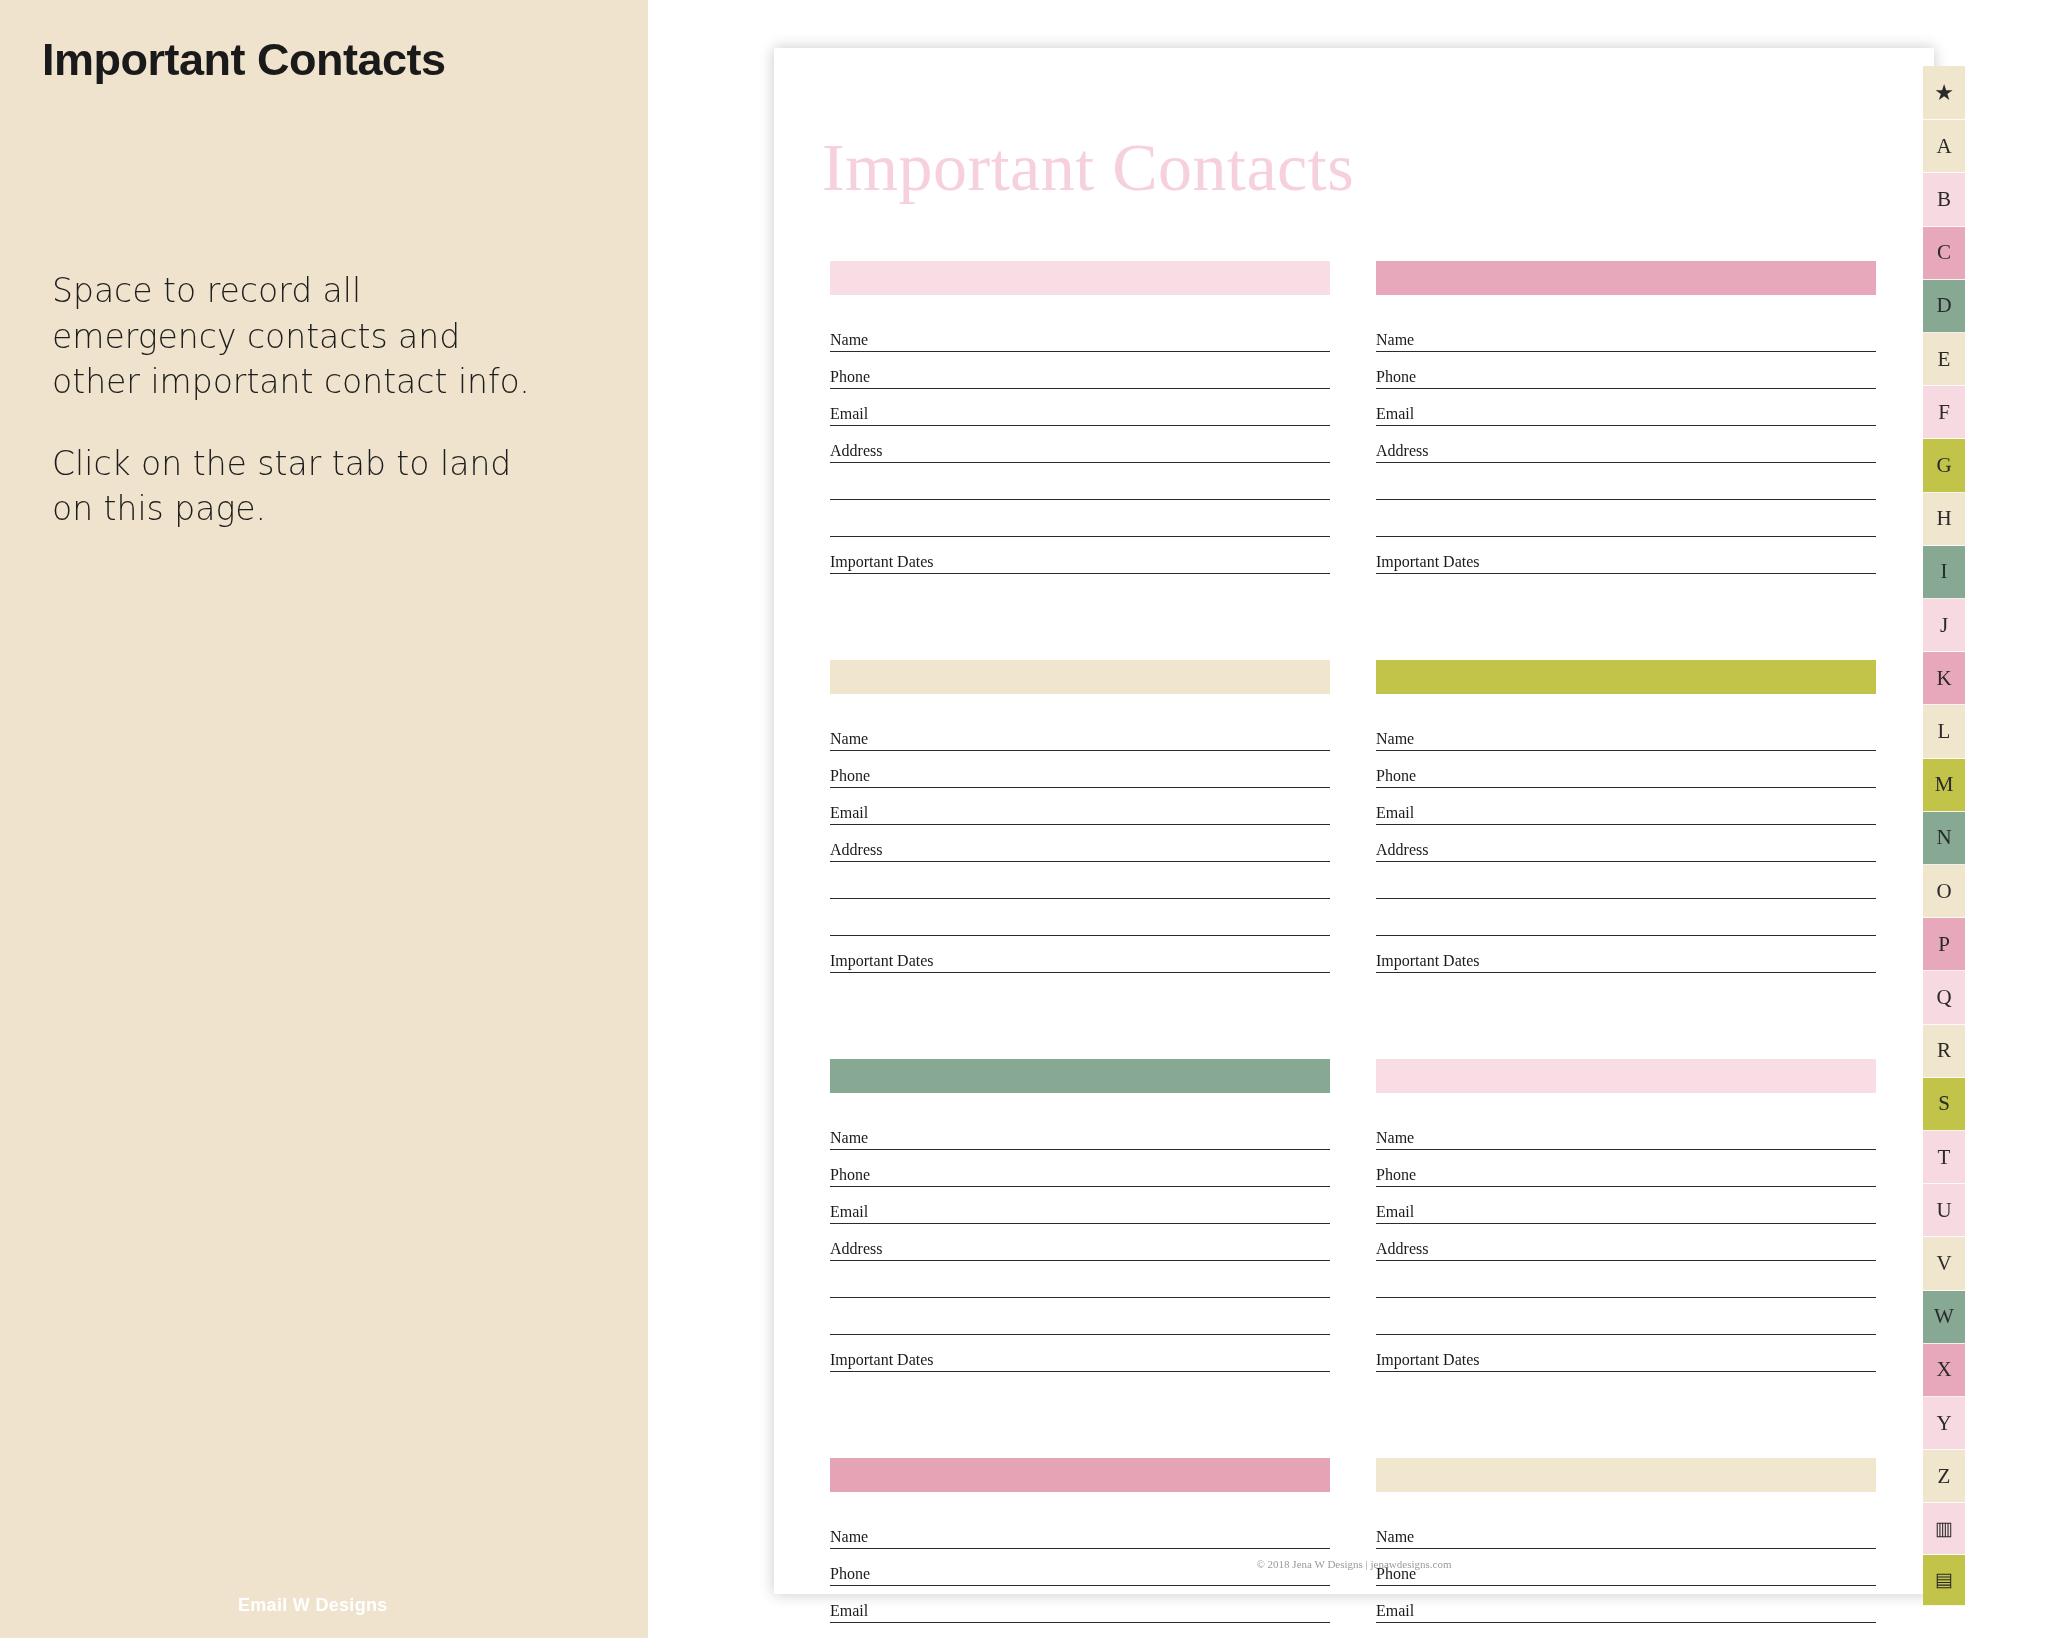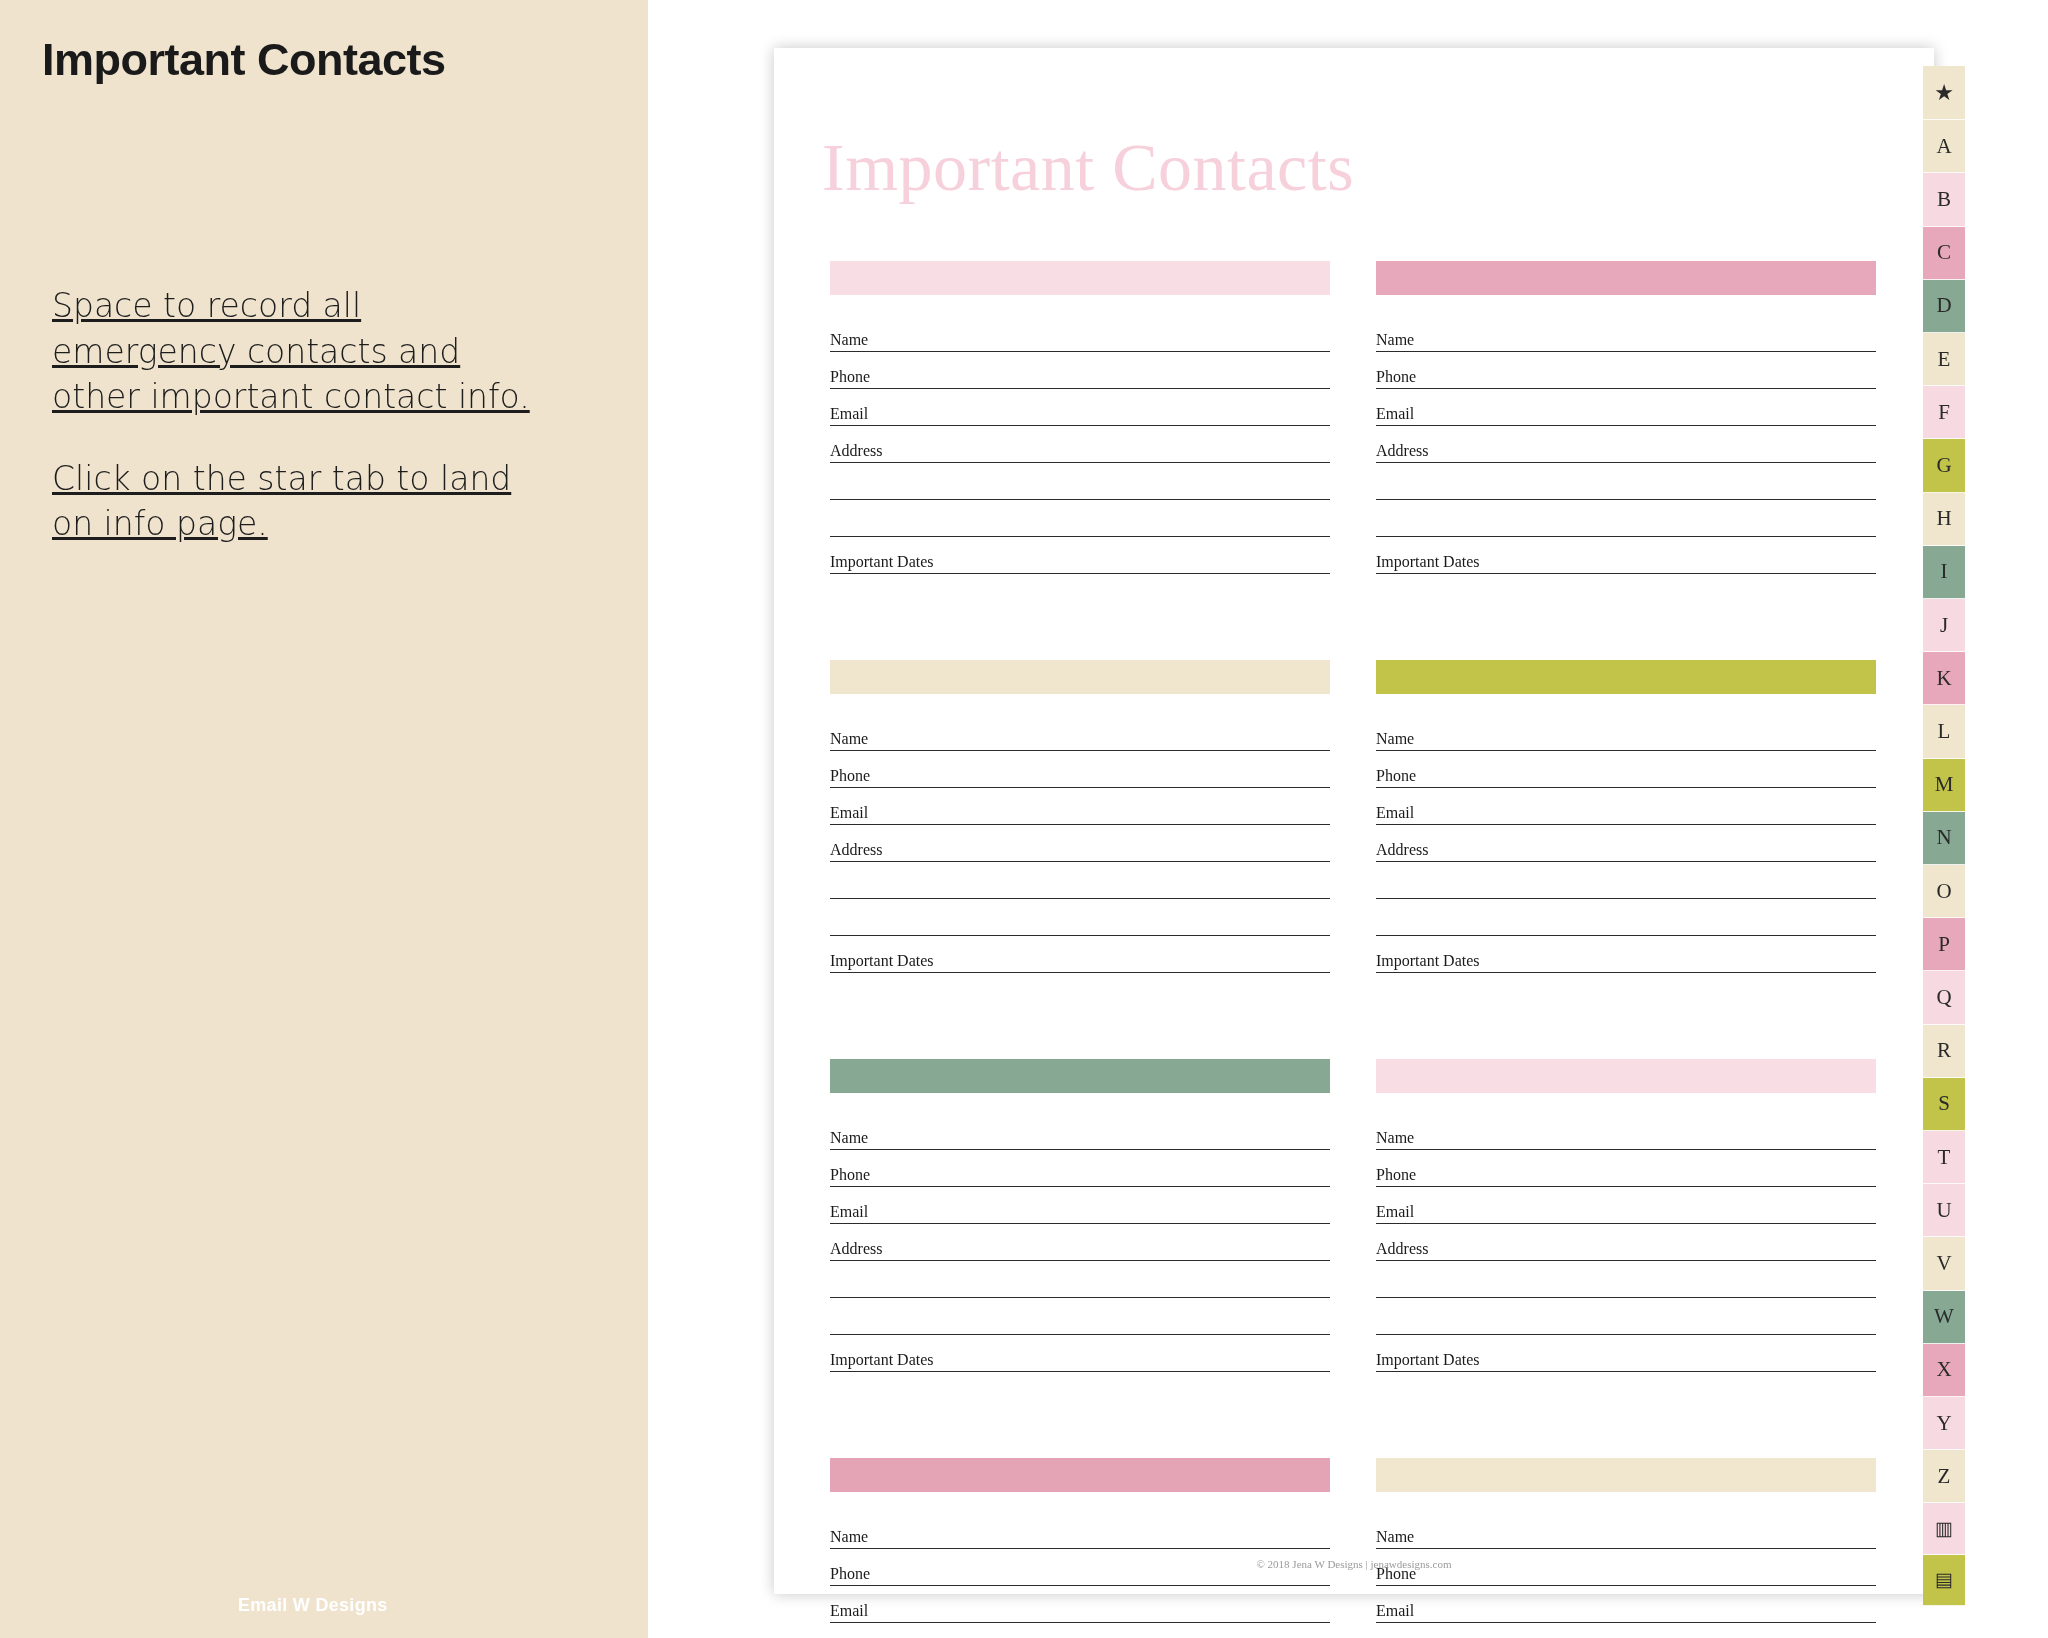--- a/index.html
+++ b/index.html
@@ -40,22 +40,21 @@
     left: 52px;
     top: 268px;
     width: 500px;
     font-size: 33px;
     line-height: 1.38;
     color: #1d1d1d;
     font-family: "DejaVu Sans", sans-serif;
     font-weight: 300;
   }
   #left-body p {
-    margin: 15px 0 36px 0;
-    text-decoration: underline;
+    margin: 0 0 36px 0;
   }
   #left-footer {
     position: absolute;
     left: 238px;
     bottom: 22px;
     font-size: 18px;
     font-weight: bold;
     color: #ffffff;
     letter-spacing: 0.3px;
   }
@@ -151,21 +150,21 @@
   .tab.icon-tab { font-size: 19px; }
   .tab.star { color: #2a2a2a; font-size: 22px; }
 </style>
 </head>
 <body>
 
 <div id="left-panel">
   <div id="left-title">Important Contacts</div>
   <div id="left-body">
     <p>Space to record all emergency contacts and other important contact info.</p>
-    <p>Click on the star tab to land on info page.</p>
+    <p>Click on the star tab to land on this page.</p>
   </div>
   <div id="left-footer">Email W Designs</div>
 </div>
 
 <div id="sheet">
   <div id="sheet-title">Important Contacts</div>
   <div id="cards">
       <div class="card">
         <div class="card-bar" style="background: rgb(248, 221, 229);"></div>
         <div class="field first">

